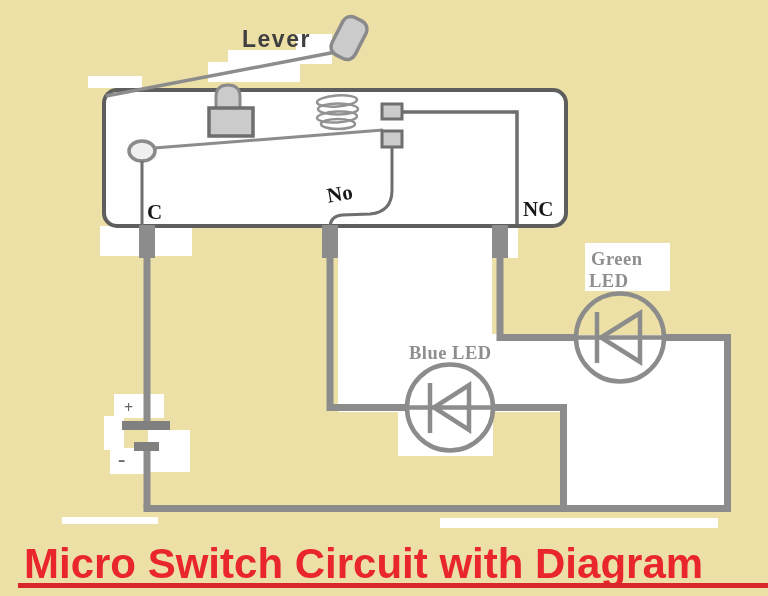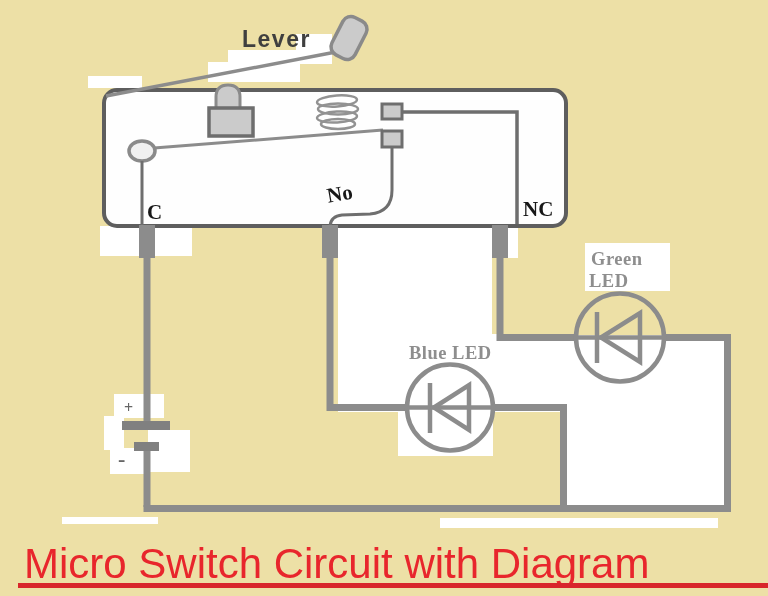--- a/index.html
+++ b/index.html
@@ -23,21 +23,21 @@
   .coil{stroke:#929292;fill:none;}
   .plate{fill:#808080;}
   
   .pin-label{font-family:"Liberation Serif",serif;font-weight:bold;font-size:21px;fill:var(--label-text,#171717);}
   .lever-label{font-family:"Liberation Sans",sans-serif;font-weight:bold;font-size:23px;fill:var(--lever-label-text,#3F3F3F);letter-spacing:1.5px;}
   .led-label{font-family:"Liberation Serif",serif;font-weight:bold;font-size:18.5px;fill:var(--led-label-text,#8E8E8E);letter-spacing:.5px;}
   .batt-label{font-family:"Liberation Serif",serif;font-weight:bold;fill:#666;}
   
   #title{
     position:absolute;left:24px;top:543px;
-    font-size:42px;font-weight:normal;line-height:1;
+    font-size:42px;font-weight:bold;line-height:1;
     color:var(--title-red,#E8262C);
     white-space:nowrap;
   }
   #title-underline{
     position:absolute;left:18px;top:583px;width:750px;height:5px;
     background:var(--underline-red,#D8262B);
   }
 </style>
 </head>
 <body>

